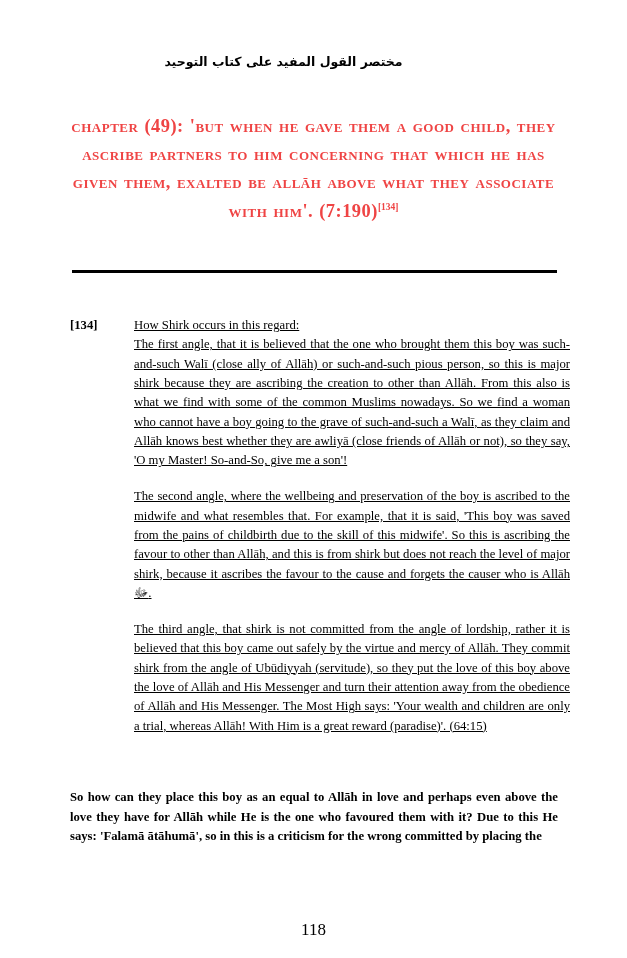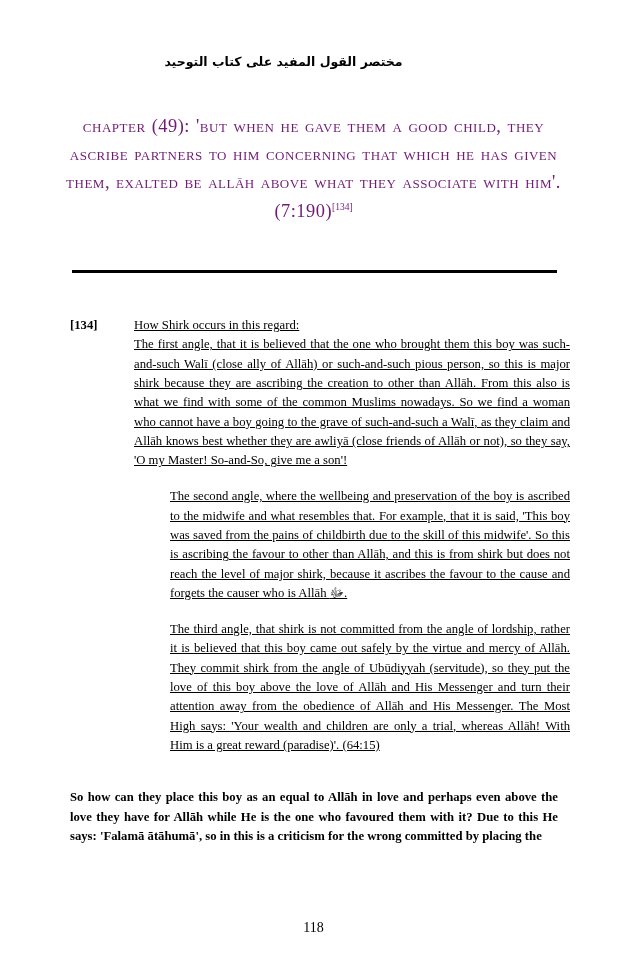--- a/index.html
+++ b/index.html
@@ -40,26 +40,26 @@
 
   
   .chapter-title {
     position: absolute;
     top: 112px;
     left: 63px;
     width: 501px;
     text-align: center;
     font-family: "Liberation Serif", "DejaVu Serif", serif;
     font-size: 18.4px;
-    font-weight: normal;
+    font-weight: bold;
     font-variant: small-caps;
     text-transform: lowercase;
     letter-spacing: 0.5px;
     line-height: 28.2px;
-    color: #701a75;
+    color: #ef4444;
     word-spacing: 1px;
   }
   .chapter-title .sup {
     font-size: 9.5px;
     vertical-align: super;
     font-variant: normal;
     letter-spacing: 0;
     line-height: 0;
   }
 
@@ -94,21 +94,20 @@
     margin-left: 64px;
     text-align: justify;
     text-justify: inter-word;
   }
   .note-body p {
     margin: 0;
     text-decoration: underline;
   }
   .note-body p.gap {
     margin-top: 16.5px;
-    margin-left: 36px;
   }
   .note-body p.lead {
     text-align: left;
   }
 
   
   .main-para {
     position: absolute;
     top: 788px;
     left: 70px;
@@ -120,21 +119,21 @@
   }
   .main-para p { margin: 0; font-weight: bold; }
 
   
   .page-number {
     position: absolute;
     top: 920px;
     left: 0;
     width: 627px;
     text-align: center;
-    font-size: 14px;
+    font-size: 17px;
   }
 </style>
 </head>
 <body>
 
 <div class="page">
 
   <div class="running-head">مختصر القول المفيد على كتاب التوحيد</div>
 
   <div class="chapter-title"><span>Chapter (49): 'But when He gave them a good child, they ascribe partners to Him concerning that which He has given them, Exalted be Allāh above what they associate with Him'. (7:190)</span><span class="sup">[134]</span></div>

